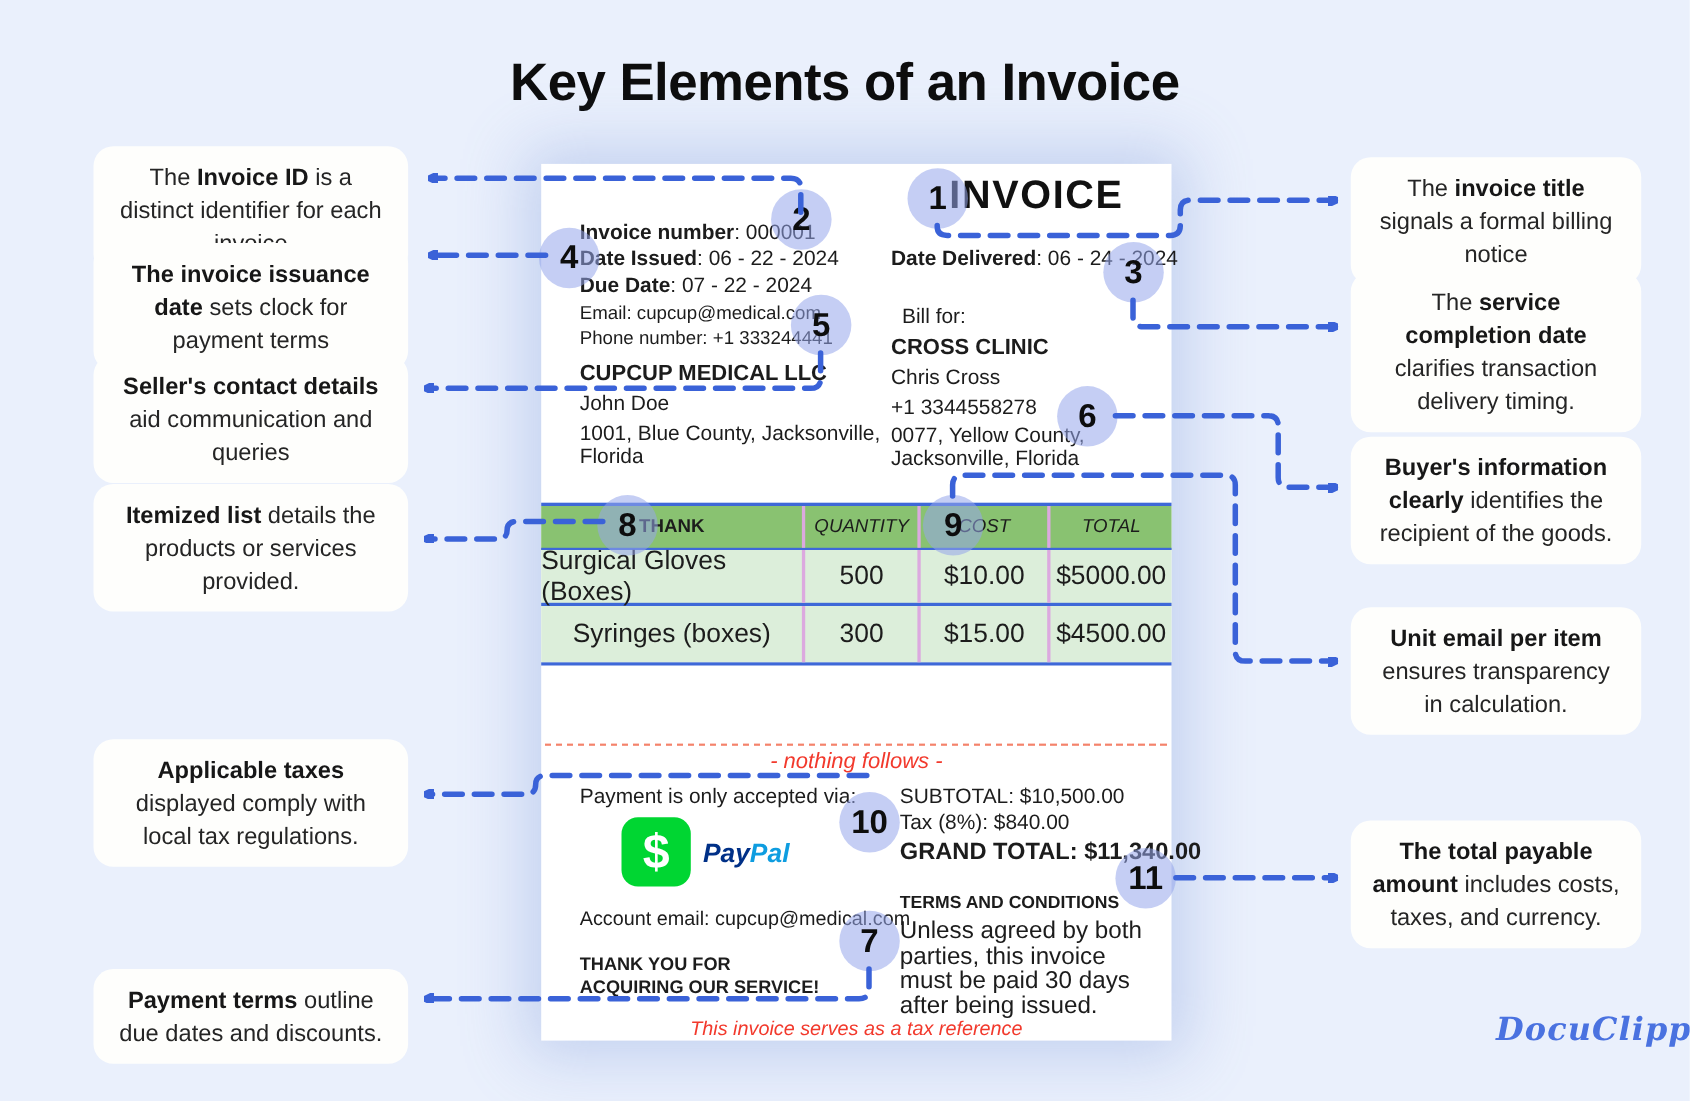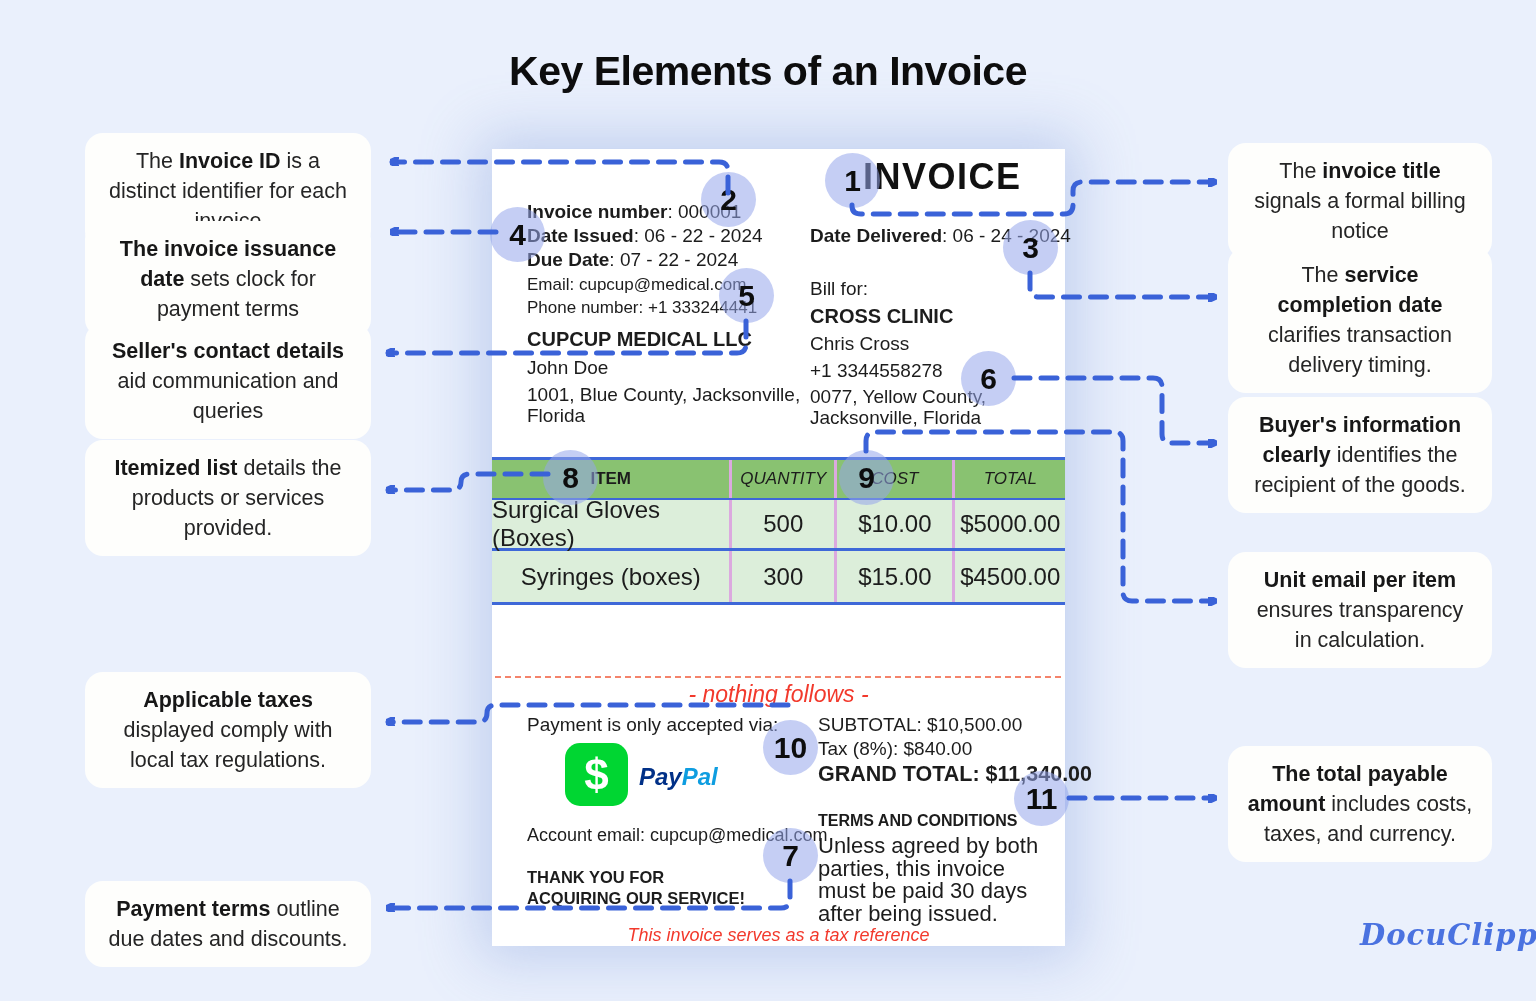--- a/index.html
+++ b/index.html
@@ -1,20 +1,20 @@
 <!DOCTYPE html>
 <html><head>
 <meta charset="utf-8">
 <style>
   * { margin:0; padding:0; box-sizing:border-box; }
   body { font-family:"Liberation Sans", sans-serif; }
   .canvas { position:relative; width:1536px; height:1001px; background:#EAF0FC; overflow:hidden; }
 
   .page-title { position:absolute; left:0; right:0; top:48px; text-align:center;
-    font-size:41px; font-weight:700; letter-spacing:-0.5px; color:#0d0d0d; }
+    font-size:48px; font-weight:700; letter-spacing:-0.5px; color:#0d0d0d; }
 
   
   .invoice-panel { position:absolute; left:492px; top:149px; width:573px; height:797px;
     background:#ffffff; box-shadow:0 0 55px 14px rgba(110,140,215,0.32); }
   .abs { position:absolute; white-space:nowrap; color:#1c1c1c; }
   .t19 { font-size:19px; }
   .t17 { font-size:17px; }
   .b   { font-weight:700; }
   .inv-title { font-size:36px; font-weight:600; letter-spacing:1.5px; color:#111; }
 
@@ -27,21 +27,21 @@
   .t-row.data:last-child { border-bottom:none; }
   .t-cell { display:flex; align-items:center; justify-content:center;
     border-left:3px solid #DCA9DF; font-size:24px; color:#1c1c1c; }
   .t-cell:first-child { border-left:none; }
   .c-item { width:245px; } .c-qty { width:108px; } .c-cost { width:122px; } .c-total { width:116px; }
   .head .t-cell { font-size:17px; font-style:italic; }
   .head .c-item { font-style:normal; font-weight:700; }
 
   .red-dotted { position:absolute; left:3px; top:527px; width:567px; height:2px;
     background:repeating-linear-gradient(90deg,#F4836B 0 6px, transparent 6px 10px); }
-  .red-it { color:#F2392C; font-style:italic; font-size:23px; }
+  .red-it { color:#F2392C; font-style:italic; font-size:20px; }
 
   .cash-icon { position:absolute; left:73px; top:594px; width:63px; height:63px;
     background:#00D632; border-radius:15px; display:flex; align-items:center; justify-content:center;
     color:#ffffff; font-size:44px; font-weight:700; }
   .paypal { font-size:24px; font-weight:700; font-style:italic; }
   .pp-navy { color:#003087; } .pp-blue { color:#0E9DE0; }
 
   
   .callout { position:absolute; background:#FEFEFC; border-radius:18px; padding:13px 18px;
     text-align:center; font-size:21.5px; line-height:30px; color:#252525; }
@@ -74,30 +74,30 @@
     <div class="abs t19" style="left:35px; top:76px;"><b>Date Issued</b><span>: 06 - 22 - 2024</span></div>
     <div class="abs t19" style="left:35px; top:100px;"><b>Due Date</b><span>: 07 - 22 - 2024</span></div>
     <div class="abs t17" style="left:35px; top:126px;">Email: cupcup@medical.com</div>
     <div class="abs t17" style="left:35px; top:149px;">Phone number: +1 333244441</div>
     <div class="abs b" style="left:35px; top:179px; font-size:20px;">CUPCUP MEDICAL LLC</div>
     <div class="abs t19" style="left:35px; top:208px;">John Doe</div>
     <div class="abs t19" style="left:35px; top:235px;">1001, Blue County, Jacksonville,</div>
     <div class="abs t19" style="left:35px; top:256px;">Florida</div>
 
     <div class="abs t19" style="left:318px; top:76px;"><b>Date Delivered</b><span>: 06 - 24 - 2024</span></div>
-    <div class="abs t19" style="left:318px; top:129px;">Bill for:</div>
+    <div class="abs t19" style="left:328px; top:129px;">Bill for:</div>
     <div class="abs b" style="left:318px; top:156px; font-size:20px;">CROSS CLINIC</div>
     <div class="abs t19" style="left:318px; top:184px;">Chris Cross</div>
     <div class="abs t19" style="left:318px; top:211px;">+1 3344558278</div>
     <div class="abs t19" style="left:318px; top:237px;">0077, Yellow County,</div>
     <div class="abs t19" style="left:318px; top:258px;">Jacksonville, Florida</div>
 
     <div class="inv-table">
       <div class="t-row head">
-        <div class="t-cell c-item">ITEM</div>
+        <div class="t-cell c-item">THANK</div>
         <div class="t-cell c-qty">QUANTITY</div>
         <div class="t-cell c-cost">COST</div>
         <div class="t-cell c-total">TOTAL</div>
       </div>
       <div class="t-row data">
         <div class="t-cell c-item">Surgical Gloves (Boxes)</div>
         <div class="t-cell c-qty">500</div>
         <div class="t-cell c-cost">$10.00</div>
         <div class="t-cell c-total">$5000.00</div>
       </div>

